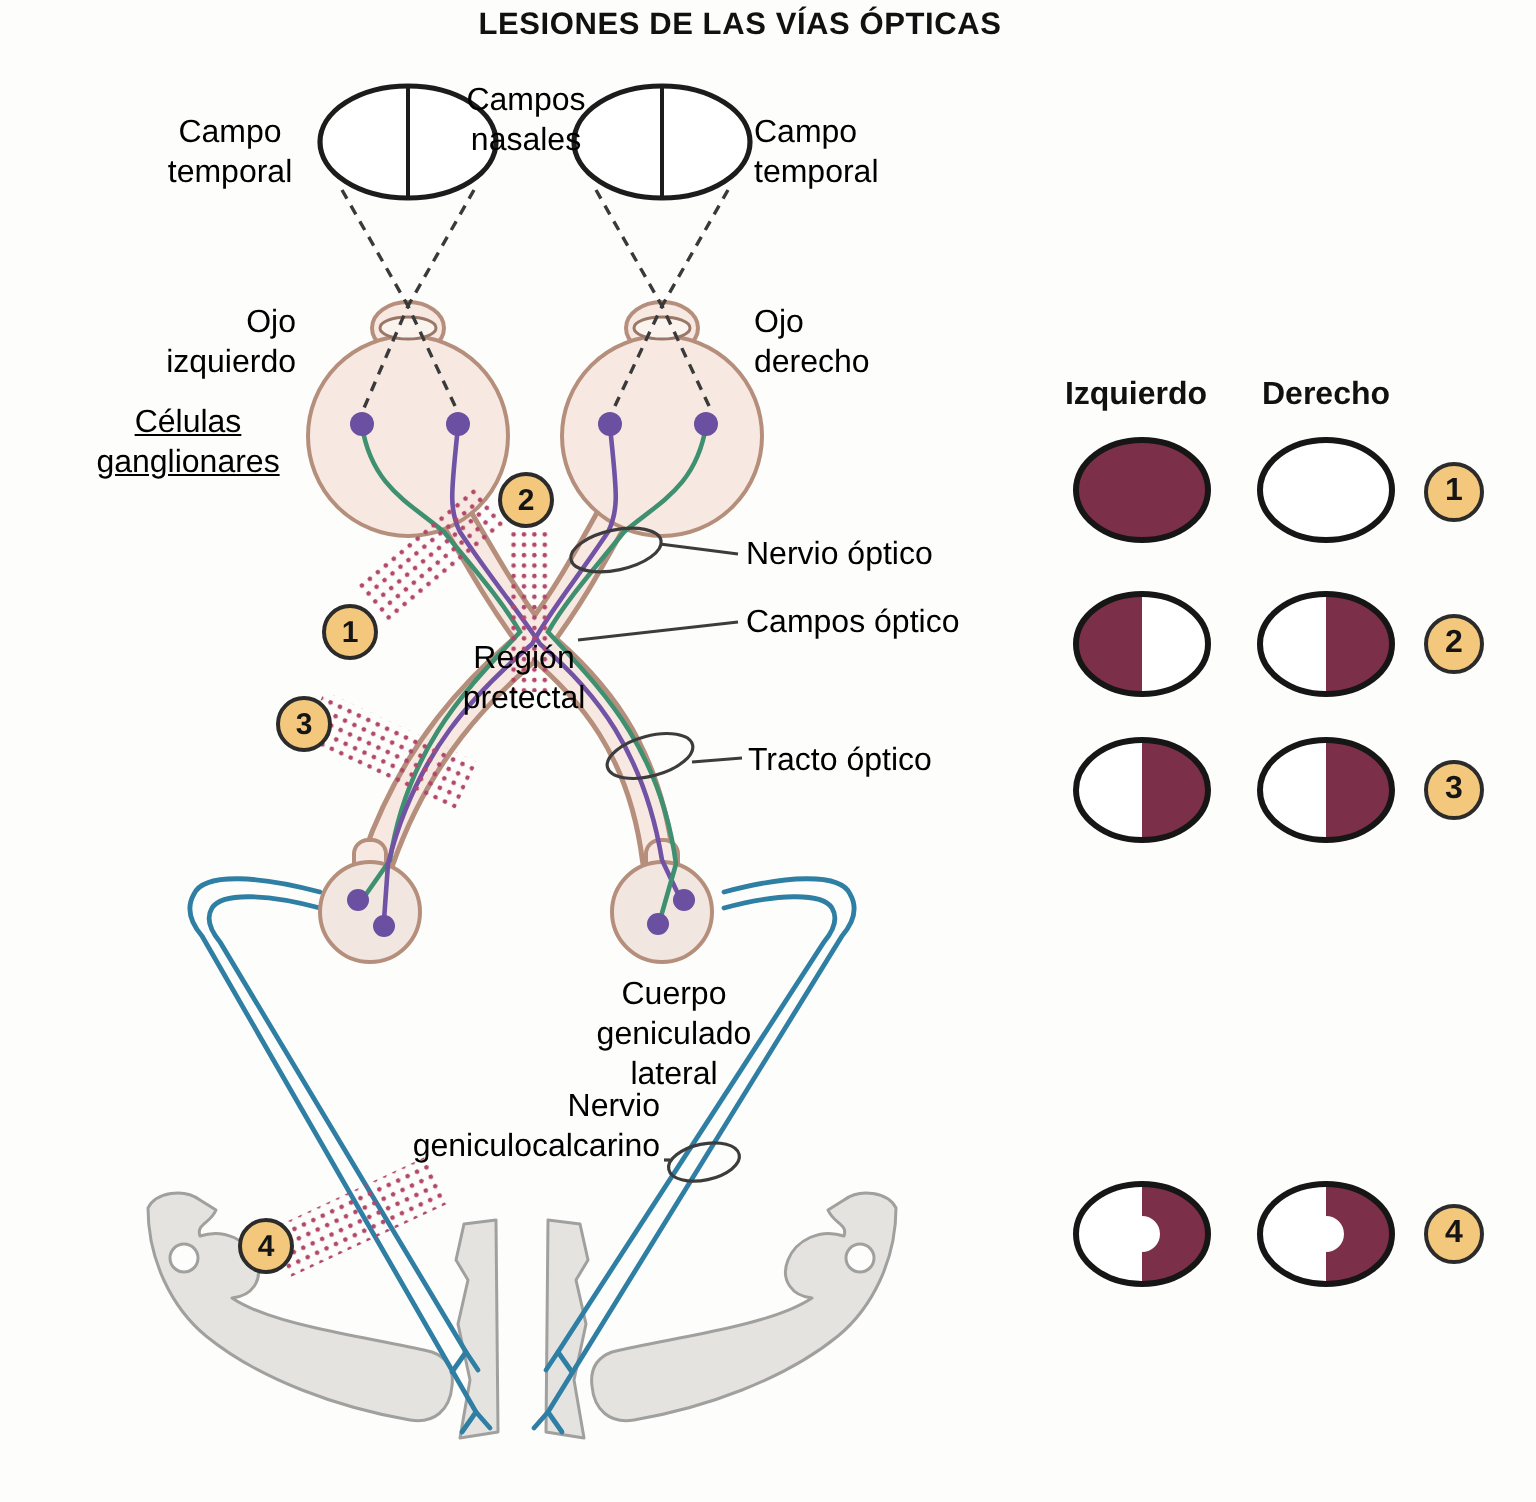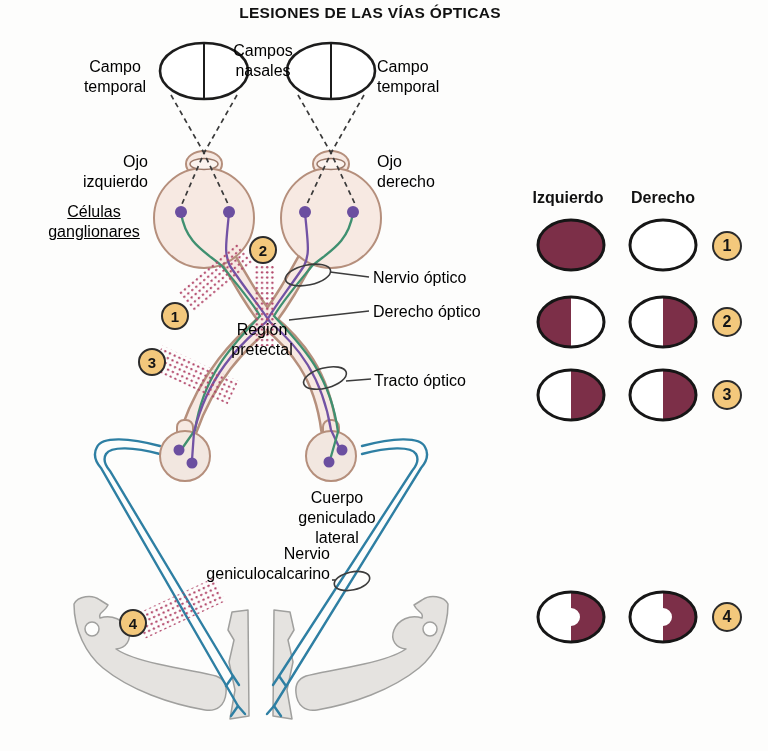--- a/index.html
+++ b/index.html
@@ -201,21 +201,21 @@
 nasales</div>
   <div class="lbl" style="left:377px;top:57px;width:110px;">Campo
 temporal</div>
   <div class="lbl right" style="left:68px;top:152px;width:80px;">Ojo
 izquierdo</div>
   <div class="lbl" style="left:377px;top:152px;width:90px;">Ojo
 derecho</div>
   <div class="lbl center" style="left:33px;top:202px;width:122px;text-decoration:underline;">Células
 ganglionares</div>
   <div class="lbl" style="left:373px;top:268px;text-align:right;">Nervio óptico</div>
-  <div class="lbl" style="left:373px;top:302px;">Derecho óptico</div>
+  <div class="lbl" style="left:373px;top:302px;">Campos óptico</div>
   <div class="lbl center" style="left:212px;top:320px;width:100px;">Región
 pretectal</div>
   <div class="lbl" style="left:374px;top:371px;">Tracto óptico</div>
   <div class="lbl center" style="left:287px;top:488px;width:100px;">Cuerpo
 geniculado
 lateral</div>
   <div class="lbl right" style="left:160px;top:544px;width:170px;">Nervio
 geniculocalcarino</div>
 
   <div class="hdr" style="left:518px;">Izquierdo</div>

